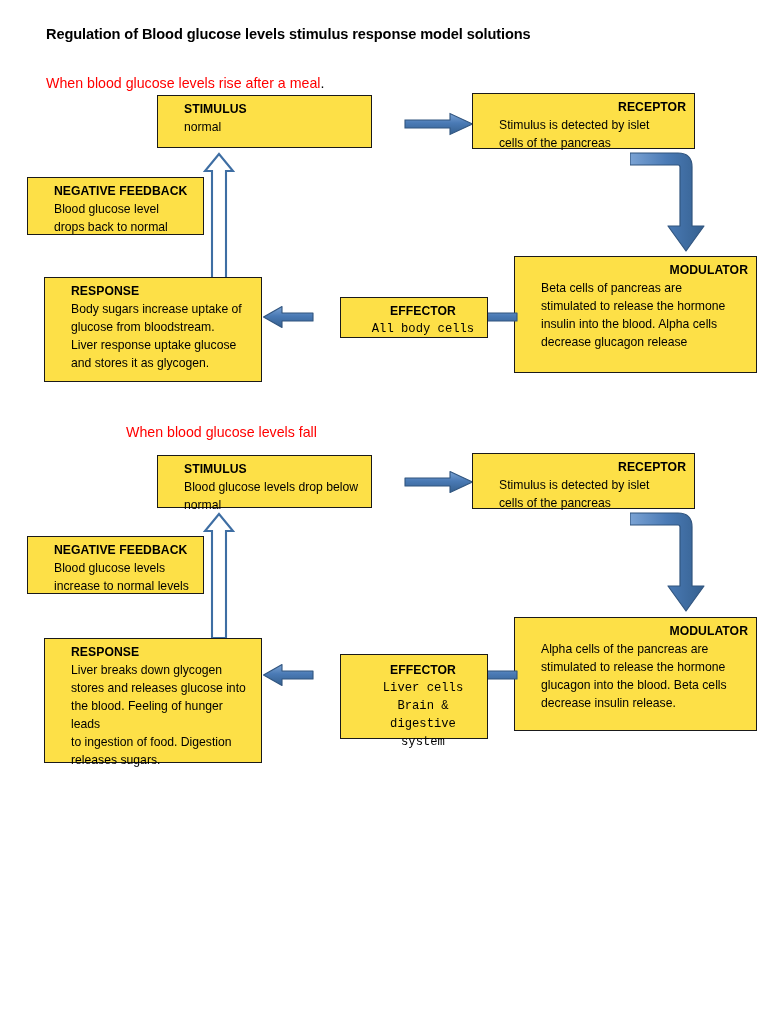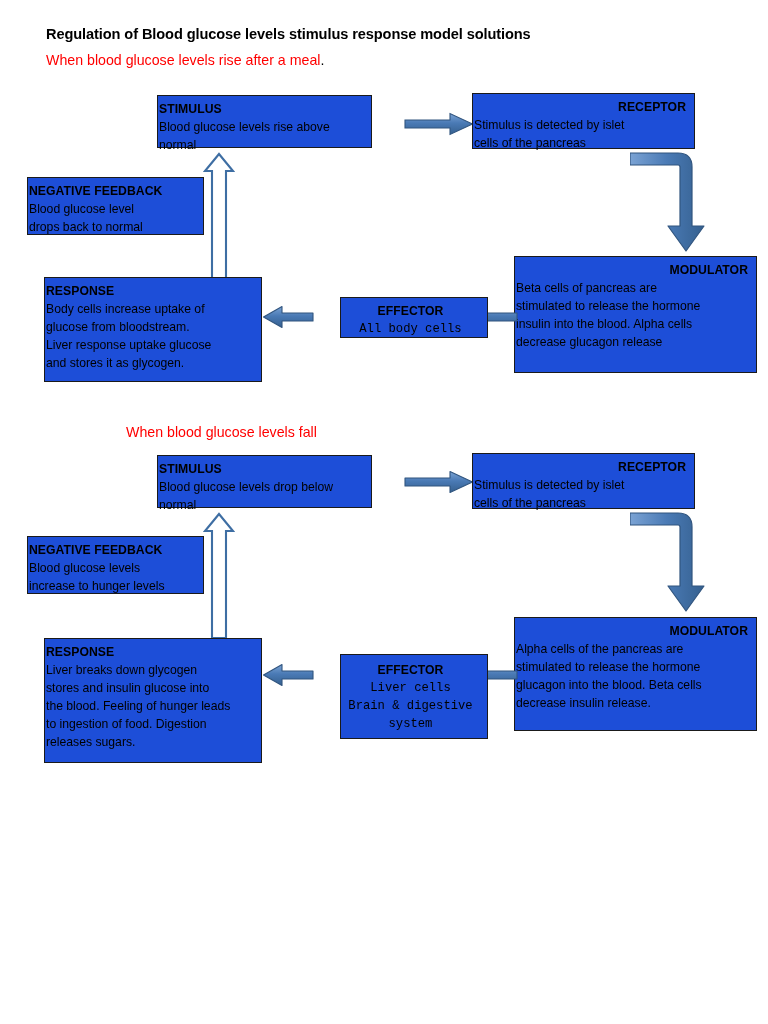--- a/index.html
+++ b/index.html
@@ -35,33 +35,33 @@
     letter-spacing: -0.1px;
     color: #000;
     white-space: nowrap;
   }
   .section-heading {
     font-size: 14.2px;
     color: #ff0000;
     white-space: nowrap;
   }
   .section-heading .period { color: #000; }
-  #heading-rise { left: 46px; top: 52px; }
+  #heading-rise { left: 46px; top: 75px; }
   #heading-fall { left: 94px; top: 424px; margin-left: 32px; }
 
   
   .box {
     position: absolute;
     box-sizing: border-box;
     border: 1.3px solid #1a1a1a;
-    background: #1d4ed8;
+    background: #fde047;
     font-size: 12.2px;
     line-height: 1.47;
     color: #000;
-    padding: 5px 8px 4px 1px;
+    padding: 5px 8px 4px 26px;
   }
   .box .hdr {
     font-weight: bold;
     display: block;
     letter-spacing: 0.05px;
   }
   .box .ln { display: block; }
   .box.center { text-align: center; margin-left: 28px; }
   .box.center .ln { text-align: center; font-family: Liberation Mono, monospace; }
   .box.hdr-center .hdr { text-align: right; }
@@ -85,21 +85,20 @@
 <div class="canvas">
 
   <div class="abs doc-title">Regulation of Blood glucose levels stimulus response model solutions</div>
 
   <div class="abs section-heading" id="heading-rise">
     <span>When blood glucose levels rise after a meal</span><span class="period">.</span>
   </div>
 
   <div class="box" style="left:157px; top:95px; width:215px; height:53px;">
     <span class="hdr">STIMULUS</span>
-    <span class="ln">Blood glucose levels rise above</span>
     <span class="ln">normal</span>
   </div>
 
   <div class="block-arrow" style="left:404px; top:112px; width:70px; height:24px;">
     <svg viewBox="0 0 70 24" preserveAspectRatio="none" aria-hidden="true">
       <defs>
         <linearGradient id="gR1" x1="0" y1="0" x2="0" y2="1">
           <stop offset="0%" stop-color="#7ba3d4"></stop>
           <stop offset="45%" stop-color="#4a7ab5"></stop>
           <stop offset="100%" stop-color="#35608f"></stop>
@@ -175,21 +174,21 @@
           <stop offset="45%" stop-color="#4a7ab5"></stop>
           <stop offset="100%" stop-color="#35608f"></stop>
         </linearGradient>
       </defs>
       <path d="M51,8 L20,8 L20,1.5 L1.5,12 L20,22.5 L20,16 L51,16 Z" fill="url(#gL2)" stroke="#31557f" stroke-width="1.1" stroke-linejoin="round"></path>
     </svg>
   </div>
 
   <div class="box" style="left:44px; top:277px; width:218px; height:105px;">
     <span class="hdr">RESPONSE</span>
-    <span class="ln">Body cells increase uptake of</span>
+    <span class="ln">Body sugars increase uptake of</span>
     <span class="ln">glucose from bloodstream.</span>
     <span class="ln">Liver response uptake glucose</span>
     <span class="ln">and stores it as glycogen.</span>
   </div>
 
   <div class="abs section-heading" id="heading-fall">
     <span>When blood glucose levels fall</span><span class="period"></span>
   </div>
 
   <div class="box" style="left:157px; top:455px; width:215px; height:53px;">
@@ -226,21 +225,21 @@
           <stop offset="100%" stop-color="#35608f"></stop>
         </linearGradient>
       </defs>
       <path d="M0,5 L48,5 Q62,5 62,19 L62,78 L74,78 L56,103 L38,78 L50,78 L50,19 Q50,17 48,17 L0,17 Z" fill="url(#gE2)" stroke="#31557f" stroke-width="1.2" stroke-linejoin="round"></path>
     </svg>
   </div>
 
   <div class="box" style="left:27px; top:536px; width:177px; height:58px;">
     <span class="hdr">NEGATIVE FEEDBACK</span>
     <span class="ln">Blood glucose levels</span>
-    <span class="ln">increase to hunger levels</span>
+    <span class="ln">increase to normal levels</span>
   </div>
 
   <div class="hollow-arrow" style="left:203px; top:512px; width:32px; height:128px;">
     <svg viewBox="0 0 32 128" preserveAspectRatio="none" aria-hidden="true">
       <path d="M16,2 L30,19 L23,19 L23,126 L9,126 L9,19 L2,19 Z" fill="#ffffff" stroke="#3e6ea3" stroke-width="2.1" stroke-linejoin="miter"></path>
     </svg>
   </div>
 
   <div class="box hdr-center" style="left:514px; top:617px; width:243px; height:114px;">
     <span class="hdr">MODULATOR</span>
@@ -279,19 +278,19 @@
           <stop offset="100%" stop-color="#35608f"></stop>
         </linearGradient>
       </defs>
       <path d="M51,8 L20,8 L20,1.5 L1.5,12 L20,22.5 L20,16 L51,16 Z" fill="url(#gL4)" stroke="#31557f" stroke-width="1.1" stroke-linejoin="round"></path>
     </svg>
   </div>
 
   <div class="box" style="left:44px; top:638px; width:218px; height:125px;">
     <span class="hdr">RESPONSE</span>
     <span class="ln">Liver breaks down glycogen</span>
-    <span class="ln">stores and insulin glucose into</span>
+    <span class="ln">stores and releases glucose into</span>
     <span class="ln">the blood. Feeling of hunger leads</span>
     <span class="ln">to ingestion of food. Digestion</span>
     <span class="ln">releases sugars.</span>
   </div>
 
 </div>
 
 </body></html>

